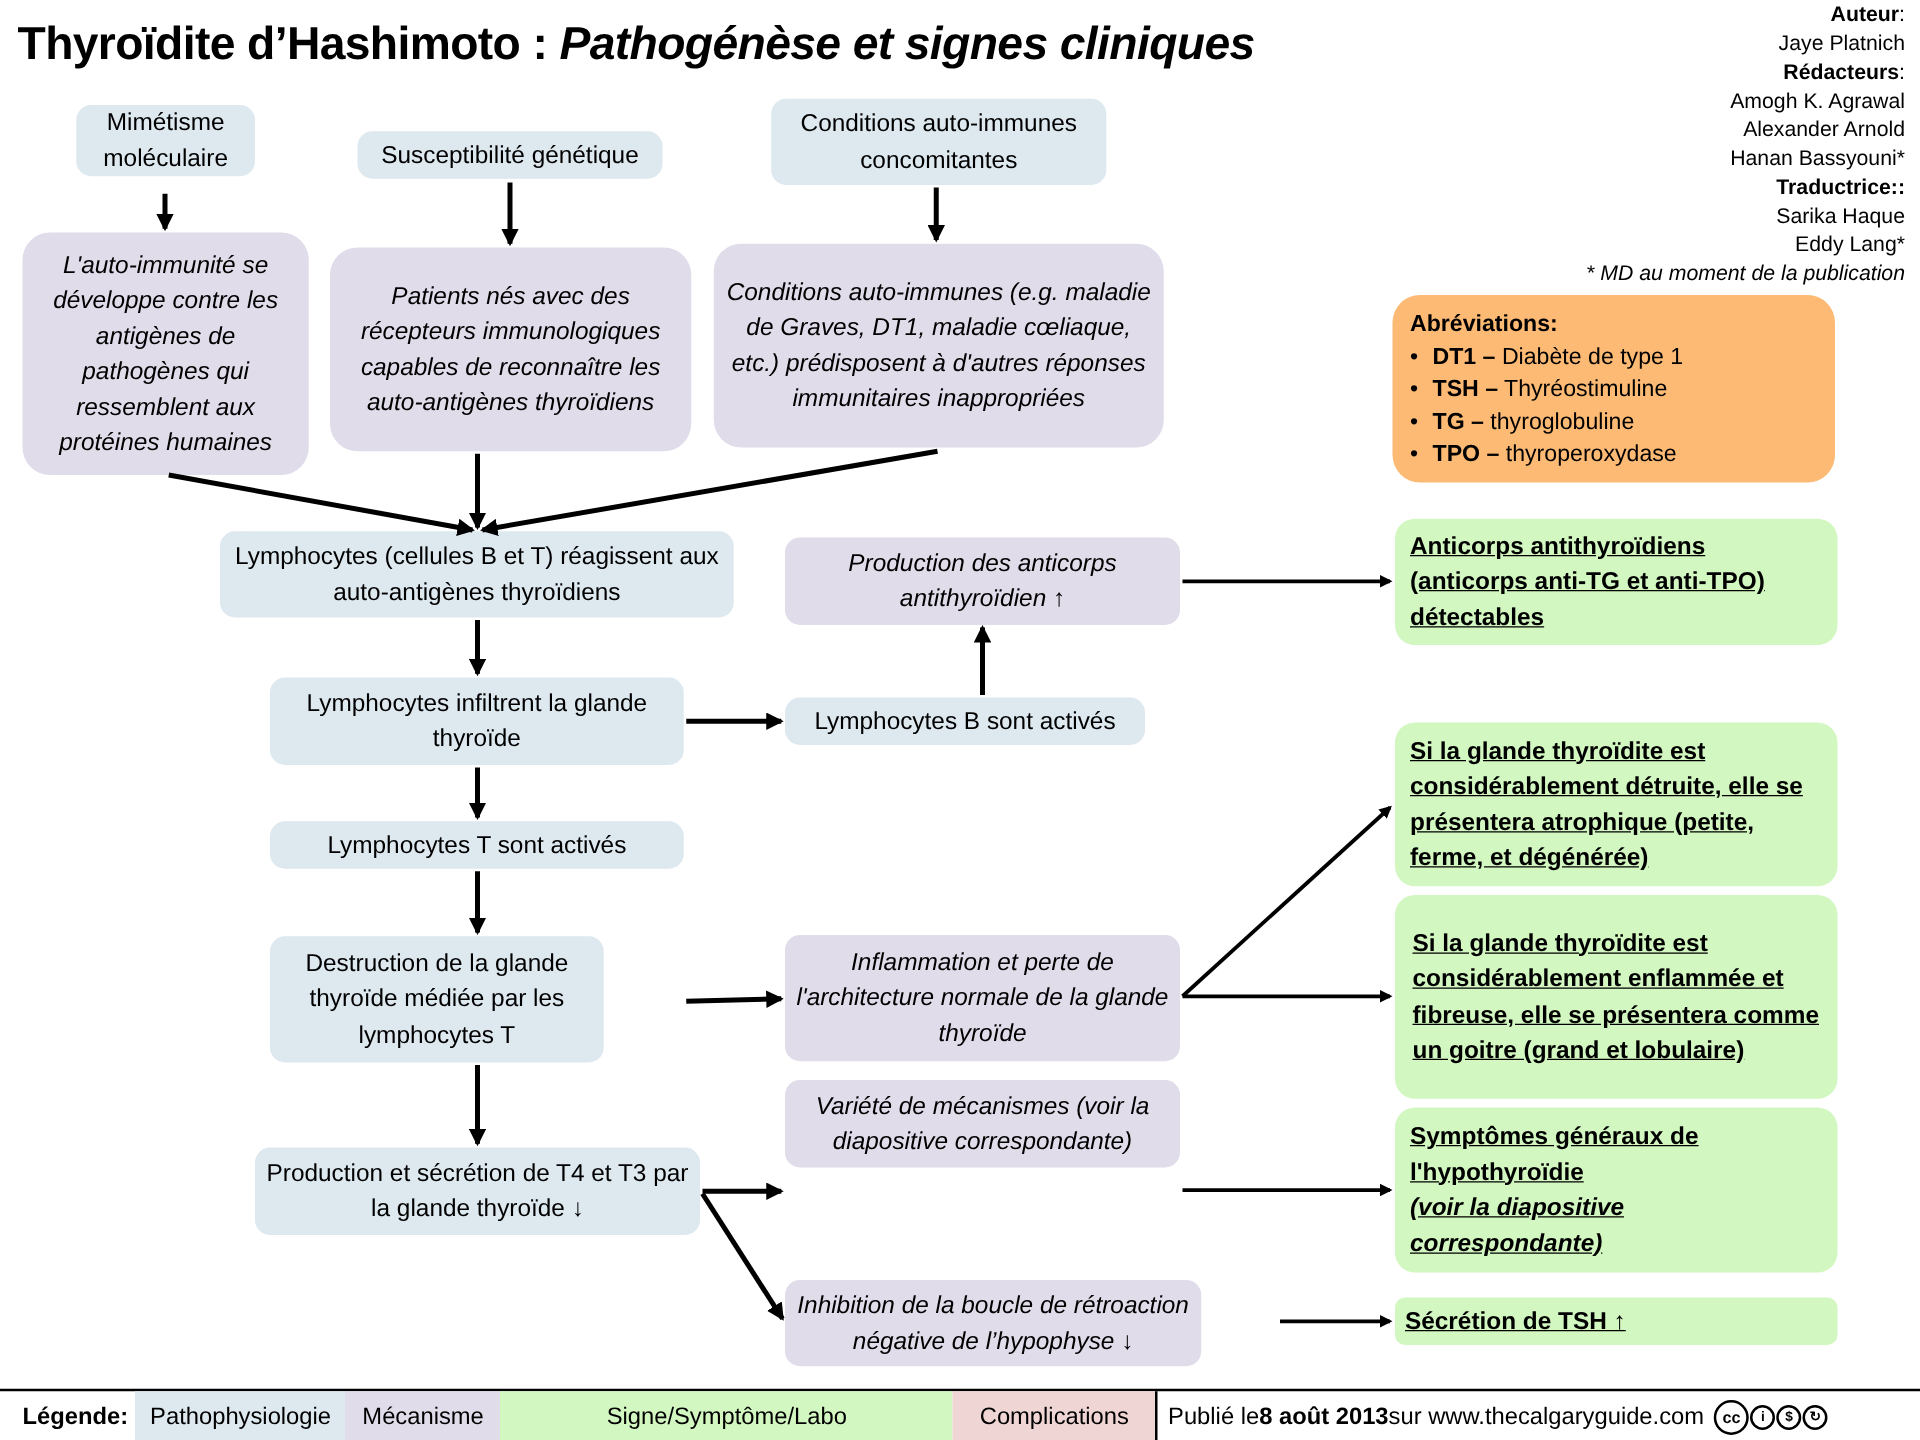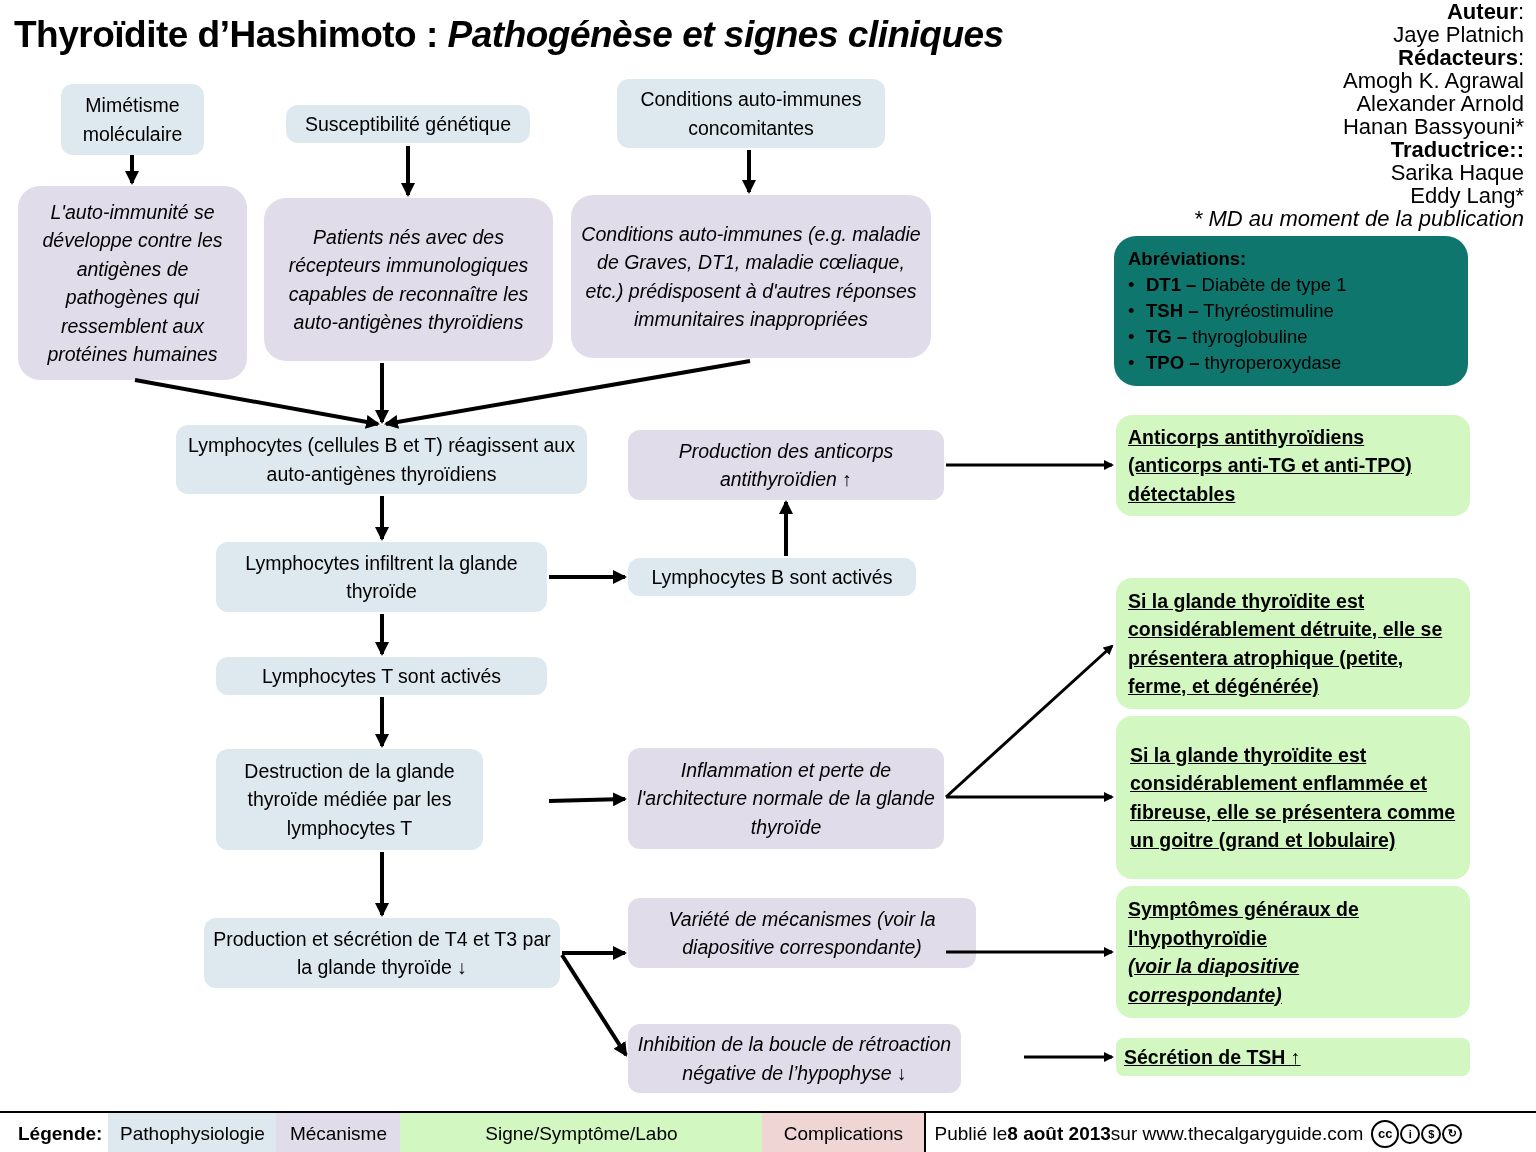--- a/index.html
+++ b/index.html
@@ -1,28 +1,28 @@
 <!DOCTYPE html>
 <html><head>
 <meta charset="utf-8">
 <style>
   html, body { margin:0; padding:0; background:#ffffff; }
   body { width:1536px; height:1152px; position:relative; overflow:hidden; font-family:"Liberation Sans", sans-serif; color:#000; }
   .title { position:absolute; left:14px; top:14px; font-size:37px; font-weight:bold; letter-spacing:-0.5px; white-space:nowrap; font-family:"Liberation Sans Narrow","Liberation Sans", sans-serif; }
   .title .sub { font-style:italic; }
-  .credits { position:absolute; right:12px; top:0px; text-align:right; font-size:22px; line-height:23px; }
+  .credits { position:absolute; right:12px; top:0px; text-align:right; font-size:17px; line-height:23px; }
   .credits b { font-weight:bold; }
   .credits .note { font-style:italic;text-align:right; }
   .box { position:absolute; display:flex; align-items:center; justify-content:center; text-align:center; box-sizing:border-box; border-radius:12px; font-size:19.5px; line-height:28.5px; padding:4px 8px; }
   .patho { background:#dde8ef; }
   .mech { background:#e0dcea; font-style:italic; border-radius:22px; }
   .mech.sm { border-radius:12px; }
   .sign { background:#d2f7c0; justify-content:flex-start; text-align:left; font-weight:bold; text-decoration:underline; border-radius:16px; padding:0 12px; }
   .sign .it { font-style:italic; }
-  .abbr { position:absolute; left:1114px; top:236px; width:354px; height:150px; background:#0f766e; border-radius:22px; box-sizing:border-box; padding:10px 14px; font-size:18.5px; line-height:26px; }
+  .abbr { position:absolute; left:1114px; top:236px; width:354px; height:150px; background:#fdba74; border-radius:22px; box-sizing:border-box; padding:10px 14px; font-size:18.5px; line-height:26px; }
   .abbr .h { font-weight:bold; }
   .abbr ul { margin:0; padding:0 0 0 0; list-style:none; }
   .abbr li::before { content:"•"; display:inline-block; width:18px; }
   .abbr li b { font-weight:bold; }
   svg.arrows { position:absolute; left:0; top:0; width:1536px; height:1152px; pointer-events:none; }
   .footer { position:absolute; left:0; top:1111px; width:1536px; height:41px; border-top:2px solid #000; display:flex; align-items:center; font-size:19px; font-family:"Liberation Sans Narrow","Liberation Sans", sans-serif; }
   .footer .lg-label { font-weight:bold; padding:0 6px 0 18px; }
   .footer .chip { height:41px; display:flex; align-items:center; justify-content:center; }
   .footer .pub { border-left:2px solid #000; height:41px; display:flex; align-items:center; padding-left:8px; white-space:nowrap; }
   .cc { display:flex; align-items:center; margin-left:8px; gap:1px; }
@@ -50,38 +50,38 @@
 <div class="abbr">
   <div class="h">Abréviations:</div>
   <ul>
     <li><b>DT1 –</b><span> Diabète de type 1</span></li>
     <li><b>TSH –</b><span> Thyréostimuline</span></li>
     <li><b>TG –</b><span> thyroglobuline</span></li>
     <li><b>TPO –</b><span> thyroperoxydase</span></li>
   </ul>
 </div>
 
-<div class="box patho" style="left:61px;top:84px;width:143px;height:71px;">Mimétisme moléculaire</div>
+<div class="box patho" style="left:61px;top:84px;width:143px;height:57px;">Mimétisme moléculaire</div>
 <div class="box patho" style="left:286px;top:105px;width:244px;height:38px;">Susceptibilité génétique</div>
 <div class="box patho" style="left:617px;top:79px;width:268px;height:69px;">Conditions auto-immunes concomitantes</div>
 
 <div class="box mech" style="left:18px;top:186px;width:229px;height:194px;">L'auto-immunité se développe contre les antigènes de pathogènes qui ressemblent aux protéines humaines</div>
 <div class="box mech" style="left:264px;top:198px;width:289px;height:163px;">Patients nés avec des récepteurs immunologiques capables de reconnaître les auto-antigènes thyroïdiens</div>
 <div class="box mech" style="left:571px;top:195px;width:360px;height:163px;">Conditions auto-immunes (e.g. maladie de Graves, DT1, maladie cœliaque, etc.) prédisposent à d'autres réponses immunitaires inappropriées</div>
 
 <div class="box patho" style="left:176px;top:425px;width:411px;height:69px;">Lymphocytes (cellules B et T) réagissent aux auto-antigènes thyroïdiens</div>
 <div class="box patho" style="left:216px;top:542px;width:331px;height:70px;">Lymphocytes infiltrent la glande thyroïde</div>
 <div class="box patho" style="left:216px;top:657px;width:331px;height:38px;">Lymphocytes T sont activés</div>
 <div class="box patho" style="left:216px;top:749px;width:267px;height:101px;">Destruction de la glande thyroïde médiée par les lymphocytes T</div>
 <div class="box patho" style="left:204px;top:918px;width:356px;height:70px;">Production et sécrétion de T4 et T3 par la glande thyroïde ↓</div>
 
 <div class="box mech sm" style="left:628px;top:430px;width:316px;height:70px;">Production des anticorps antithyroïdien ↑</div>
 <div class="box patho" style="left:628px;top:558px;width:288px;height:38px;">Lymphocytes B sont activés</div>
 <div class="box mech sm" style="left:628px;top:748px;width:316px;height:101px;">Inflammation et perte de l'architecture normale de la glande thyroïde</div>
-<div class="box mech sm" style="left:628px;top:898px;width:348px;height:70px;">Variété de mécanismes (voir la diapositive correspondante)</div>
+<div class="box mech sm" style="left:628px;top:864px;width:316px;height:70px;">Variété de mécanismes (voir la diapositive correspondante)</div>
 <div class="box mech sm" style="left:628px;top:1024px;width:333px;height:69px;">Inhibition de la boucle de rétroaction négative de l’hypophyse ↓</div>
 
 <div class="box sign" style="left:1116px;top:415px;width:354px;height:101px;">Anticorps antithyroïdiens (anticorps anti-TG et anti-TPO) détectables</div>
 <div class="box sign" style="left:1116px;top:578px;width:354px;height:131px;">Si la glande thyroïdite est considérablement détruite, elle se présentera atrophique (petite, ferme, et dégénérée)</div>
 <div class="box sign" style="left:1116px;top:716px;width:354px;height:163px;padding-left:14px;">Si la glande thyroïdite est considérablement enflammée et fibreuse, elle se présentera comme un goitre (grand et lobulaire)</div>
 <div class="box sign" style="left:1116px;top:886px;width:354px;height:132px;flex-direction:column;align-items:flex-start;justify-content:center;">
   <span>Symptômes généraux de l'hypothyroïdie</span>
   <span class="it">(voir la diapositive correspondante)</span>
 </div>
 <div class="box sign" style="left:1116px;top:1038px;width:354px;height:38px;border-radius:8px;padding-left:8px;">Sécrétion de TSH ↑</div>

